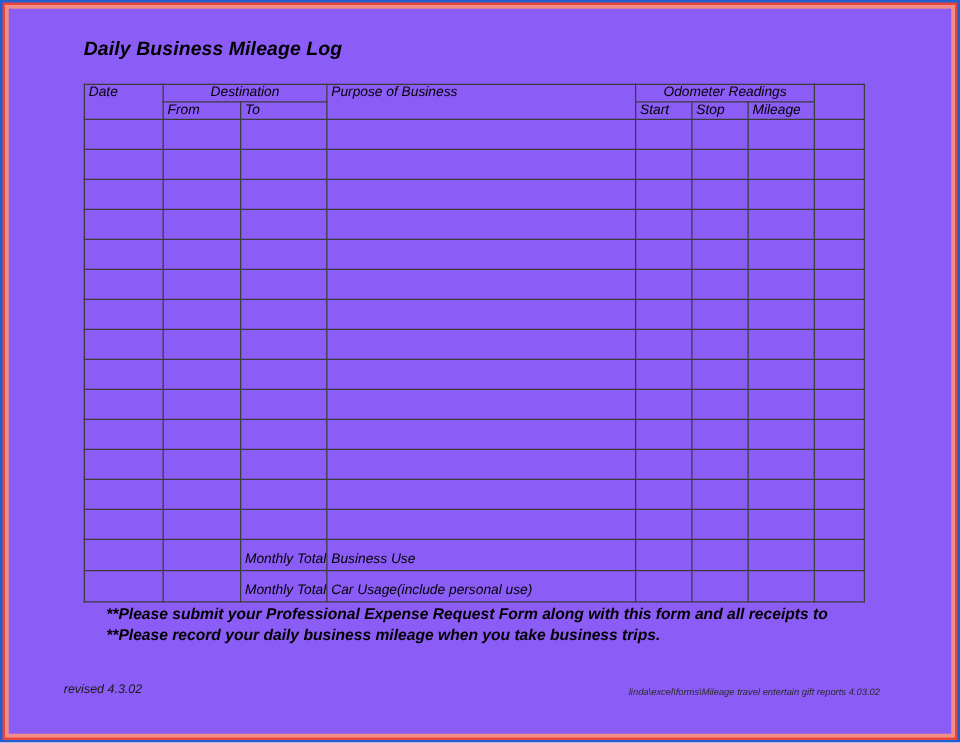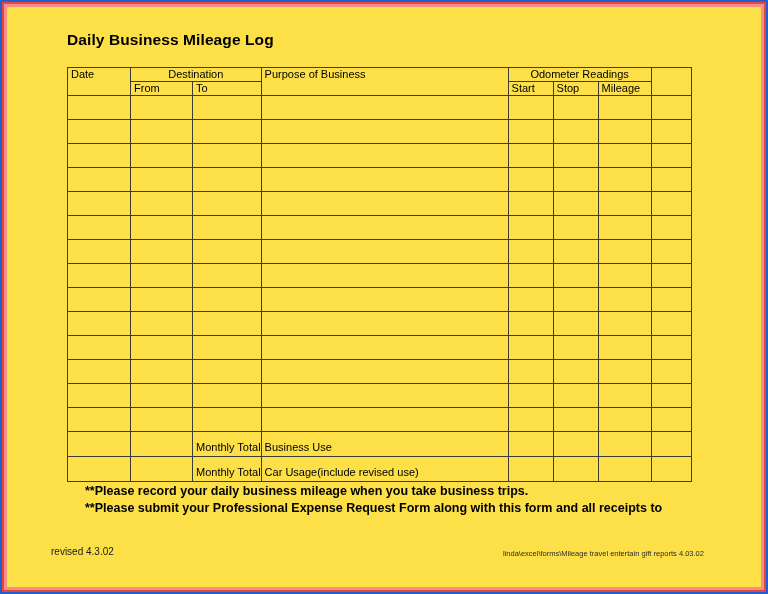--- a/index.html
+++ b/index.html
@@ -29,21 +29,22 @@
   .frame-soft {
     position: absolute;
     left: 4px; top: 4px;
     right: 4px; bottom: 4px;
     background: #f28f87;           
   }
   .page {
     position: absolute;
     left: 7px; top: 7px;
     right: 7px; bottom: 7px;
-    background: #fde047;
+    background: #8b5cf6;
+    font-style: italic;
   }
 
   
   .doc-title {
     position: absolute;
     left: 60px;
     top: 24px;
     font-size: 15.5px;
     font-weight: bold;
     color: #000000;
@@ -311,32 +312,32 @@
             <td>Business Use</td>
             <td></td>
             <td></td>
             <td></td>
             <td></td>
           </tr>
           <tr class="total-row">
             <td></td>
             <td></td>
             <td>Monthly Total</td>
-            <td>Car Usage(include revised use)</td>
+            <td>Car Usage(include personal use)</td>
             <td></td>
             <td></td>
             <td></td>
             <td></td>
           </tr>
         </tbody>
     </table>
 
     <div class="notes">
+      <div class="note-line">**Please submit your Professional Expense Request Form along with this form and all receipts to</div>
       <div class="note-line">**Please record your daily business mileage when you take business trips.</div>
-      <div class="note-line">**Please submit your Professional Expense Request Form along with this form and all receipts to</div>
     </div>
 
     <div class="footer-left">revised 4.3.02</div>
 
     <div class="footer-right">linda\excel\forms\Mileage travel entertain gift reports 4.03.02</div>
 
   </div>
 </div>
 
 </body></html>

